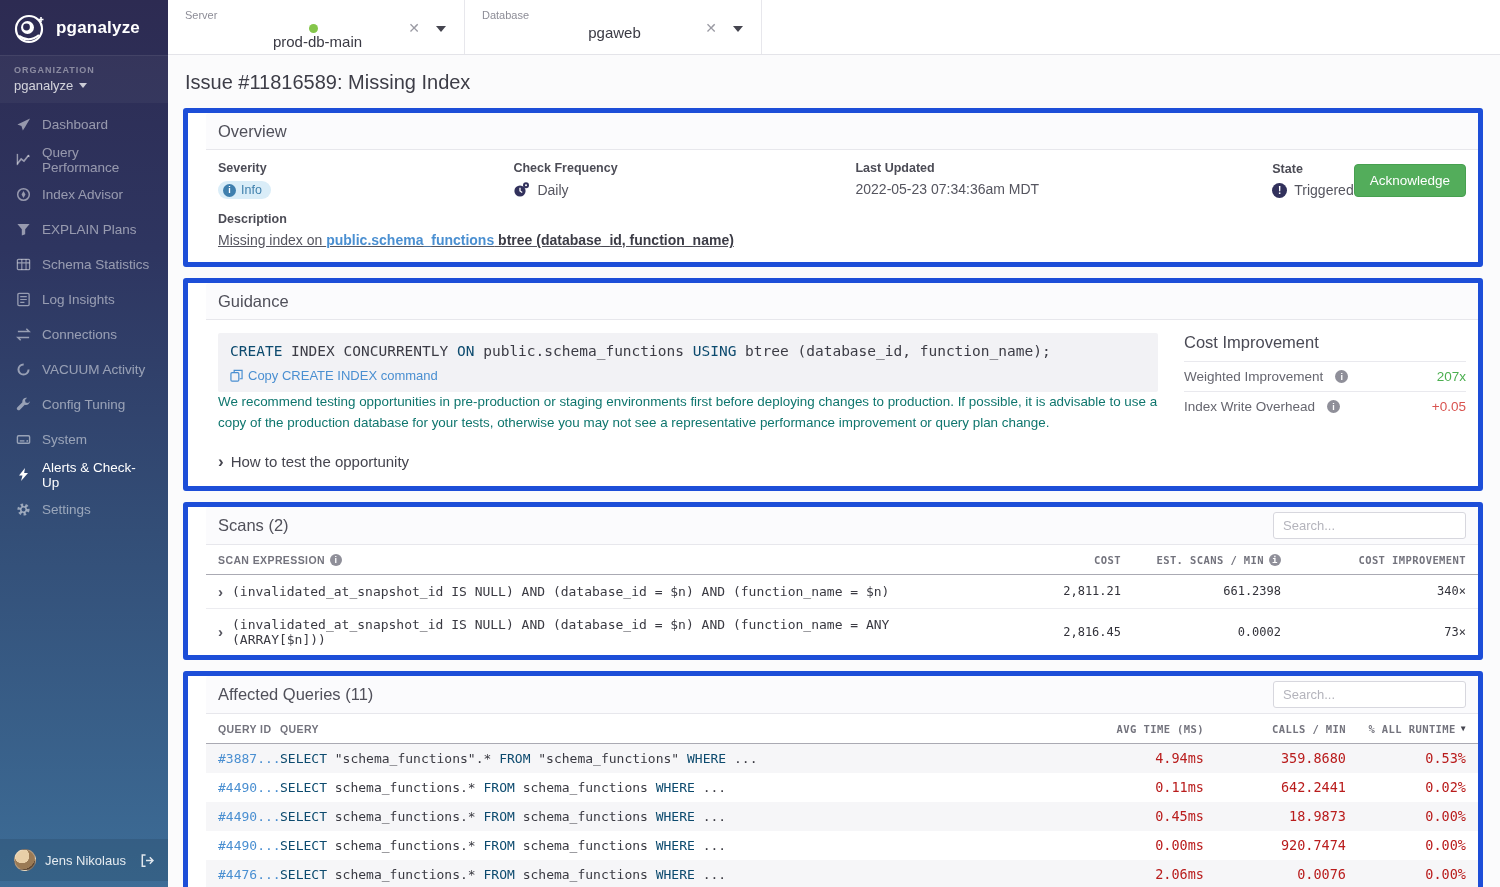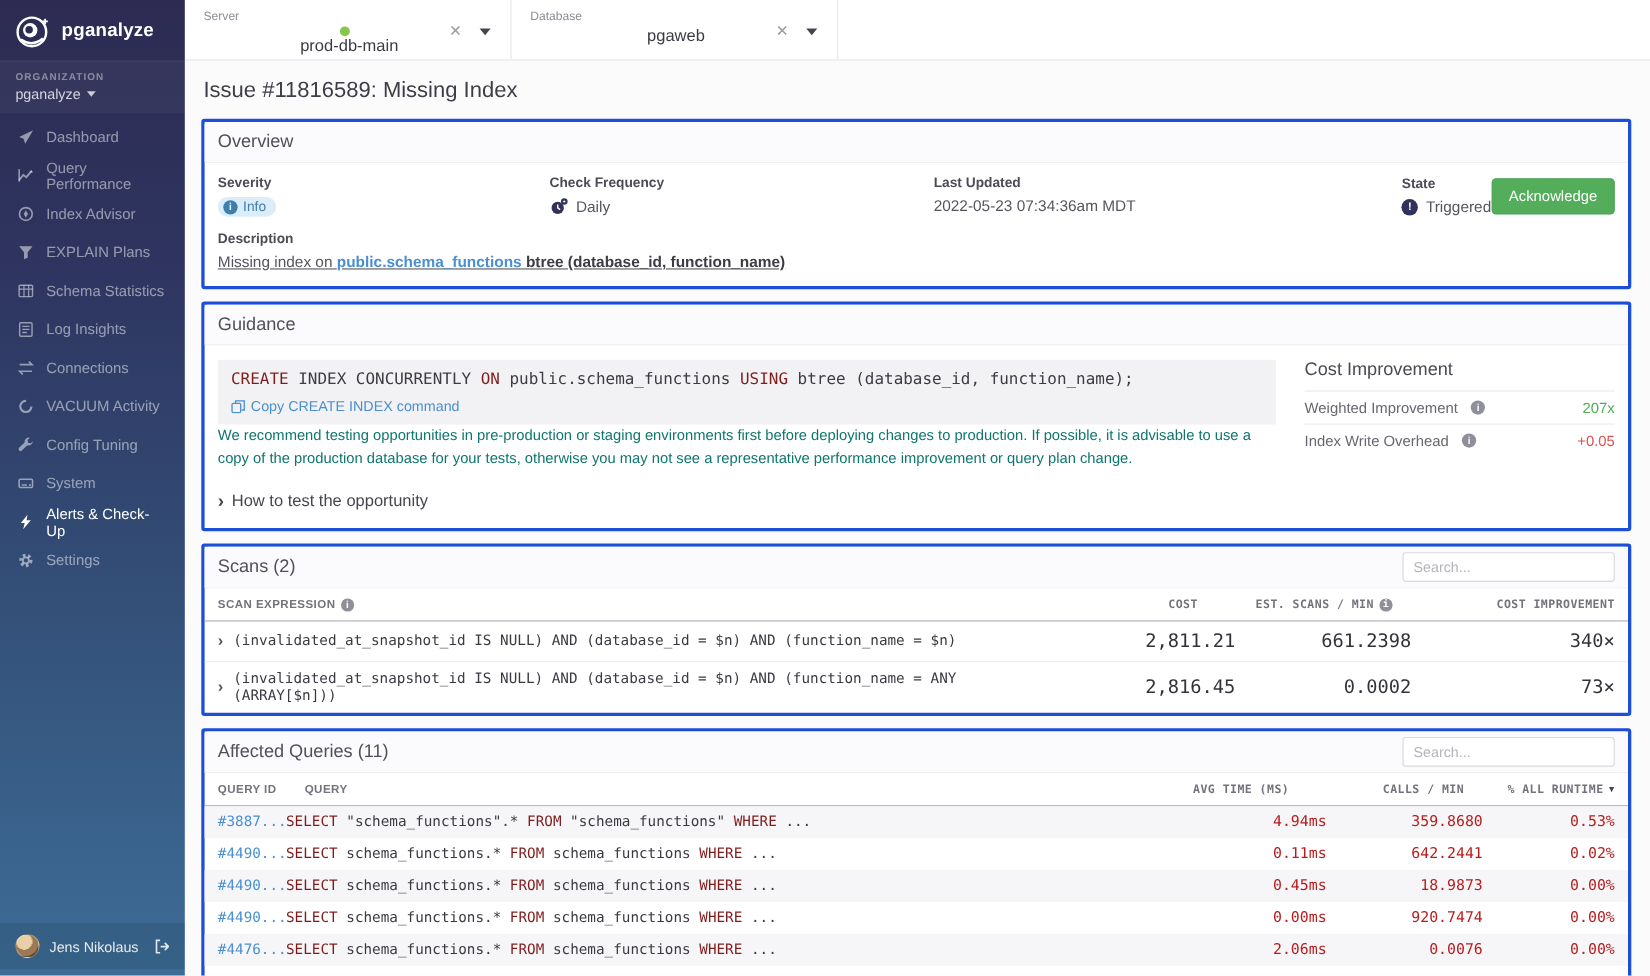--- a/index.html
+++ b/index.html
@@ -42,21 +42,21 @@
   .selector { width:297px; padding:9px 14px 0 17px; border-right:1px solid #e7e7ec; position:relative; cursor:pointer; }
   .sel-label { font-size:11px; color:#8d8d97; }
   .sel-value { font-size:15px; color:#3a3a44; margin-top:3px; display:flex; align-items:center;flex-direction:column; }
   .dot { width:9px; height:9px; border-radius:50%; background:#85c64b; margin-right:8px; display:inline-block; }
   .sel-x { position:absolute; right:44px; top:21px; color:#9a9aa3; font-size:14px; line-height:1; cursor:pointer; }
   .caret-d { position:absolute; right:18px; top:26px; width:0; height:0; border-left:5px solid transparent; border-right:5px solid transparent; border-top:6px solid #45454f; cursor:pointer; }
 
   .content { flex:1; padding:0 17px 0 15px; overflow:hidden; }
   h1 { font-size:20px; font-weight:500; color:#3d3d47; padding:16px 2px 14px; }
 
-  .panel { background:#fff; border:3px solid #1d4ed8; border-radius:3px; margin-bottom:11px; }
+  .panel { background:#fff; border:5px solid #1d4ed8; border-radius:3px; margin-bottom:11px;padding-left:18px; }
   .panel-head { display:flex; justify-content:space-between; align-items:center; min-height:37px; padding:5px 12px; border-bottom:1px solid #e7e7ec; background:#fbfbfd; border-radius:3px 3px 0 0; }
   .panel-title { font-size:16.5px; font-weight:400; color:#50505a; }
   .search { width:193px; height:27px; border:1px solid #d7d7de; border-radius:3px; padding:0 9px; font-size:13px; color:#3a3a44; font-family:inherit; background:#fff; }
   .search::placeholder { color:#b4b4bc; }
 
   
   .ov-body { padding:11px 12px 14px; }
   .ov-row { display:flex; }
   .ov-col { padding-right:10px; }
   .ov-col.c1 { width:304px; } .ov-col.c2 { width:352px; } .ov-col.c3 { width:429px; }
@@ -72,46 +72,46 @@
   .desc-block { margin-top:13px; }
   .desc-text { font-size:14px; color:#55555f;text-decoration:underline; }
   .desc-text a { color:#4a8fd1; text-decoration:none; font-weight:bold; cursor:pointer; }
   .desc-text b { color:#3c3c46; }
 
   
   .gd-body { display:flex; padding:13px 12px 16px; }
   .gd-left { flex:1; padding-right:26px; }
   .code-box { background:#f2f2f5; border-radius:2px; padding:10px 12px 9px; }
   .code-line { font-family:"DejaVu Sans Mono", monospace; font-size:14.5px; color:#3c3c45; white-space:pre; }
-  .kw { color:#7f1d1d;margin-top:48px; }
+  .kw { color:#0c4a6e;margin-top:48px; }
   .copy-link { margin-top:9px; display:flex; align-items:center; gap:5px; color:#4a8fd1; font-size:13px; cursor:pointer; }
   .copy-i { width:13px; height:13px; display:inline-flex; } .copy-i svg{width:100%;height:100%;}
   .gd-para { font-size:13.4px; line-height:1.55; color:#0f766e; max-width:990px; }
   .how-test { margin-top:19px; font-size:15px; color:#45454f; display:flex; align-items:center; gap:7px; cursor:pointer; }
   .chev { color:#45454f; font-size:17px; line-height:1; font-weight:bold; }
   .gd-right { width:282px; flex:0 0 282px; }
   .ci-title { font-size:16.5px; color:#4a4a55; margin-bottom:9px; }
   .ci-row { display:flex; justify-content:space-between; align-items:center; padding:7px 0; border-top:1px solid #e9e9ee; font-size:13.5px; color:#66666f; }
   .ci-label { display:flex; align-items:center; gap:12px; }
   .val-green { color:#4caf50; }
   .val-red { color:#d9534f; }
 
   
-  .thead { display:flex; align-items:center; padding:9px 12px 8px; border-bottom:1px solid #aaaab3; font-size:10.5px; letter-spacing:.4px; color:#73737d; font-weight:bold;gap:17px; }
+  .thead { display:flex; align-items:center; padding:9px 12px 8px; border-bottom:1px solid #aaaab3; font-size:10.5px; letter-spacing:.4px; color:#73737d; font-weight:bold; }
   .thead .hc { display:flex; align-items:center; gap:5px; }
   .num { text-align:right; justify-content:flex-end; font-family:"DejaVu Sans Mono", monospace; }
   .mono { font-family:"DejaVu Sans Mono", monospace; }
   .sort-arrow { font-size:8px; color:#45454f; }
 
   .s-expr { flex:1; display:flex; align-items:center; }
   .s-cost { width:160px; } .s-scans { width:160px; } .s-impr { width:185px; }
   .srow { display:flex; align-items:center; padding:8px 12px; border-bottom:1px solid #ececf0; font-size:13px; color:#3a3a42; cursor:pointer; }
   .srow:last-child { border-bottom:none; }
   .srow .chevr { color:#55555f; font-size:15px; font-weight:bold; margin-right:9px; font-family:"Liberation Sans",sans-serif; }
-  .srow .num { font-size:17px; color:#32323a; }
+  .srow .num { font-size:12px; color:#32323a; }
   .impr-val { color:#4caf50; }
 
   .q-id { width:62px; } .q-text { flex:1; } .q-avg { width:150px; } .q-calls { width:142px; } .q-pct { width:120px; }
   .qrow { display:flex; align-items:center; padding:6.5px 12px; font-size:13px; cursor:pointer; }
   .qrow.alt { background:#f6f6f8; }
   .qrow a { color:#4a8fd1; text-decoration:none; }
   .qrow .q-text { color:#3a3a42; white-space:nowrap; overflow:hidden; }
   .qrow .num { font-size:13.5px; color:#b91c1c; }
   .tfoot { display:flex; justify-content:flex-end; align-items:center; gap:16px; padding:9px 14px 10px; font-size:13px; color:#55555f; }
   .pg-btn { font-size:17px; line-height:1; cursor:pointer; color:#3f3f49; background:none; border:none; font-family:inherit; }

